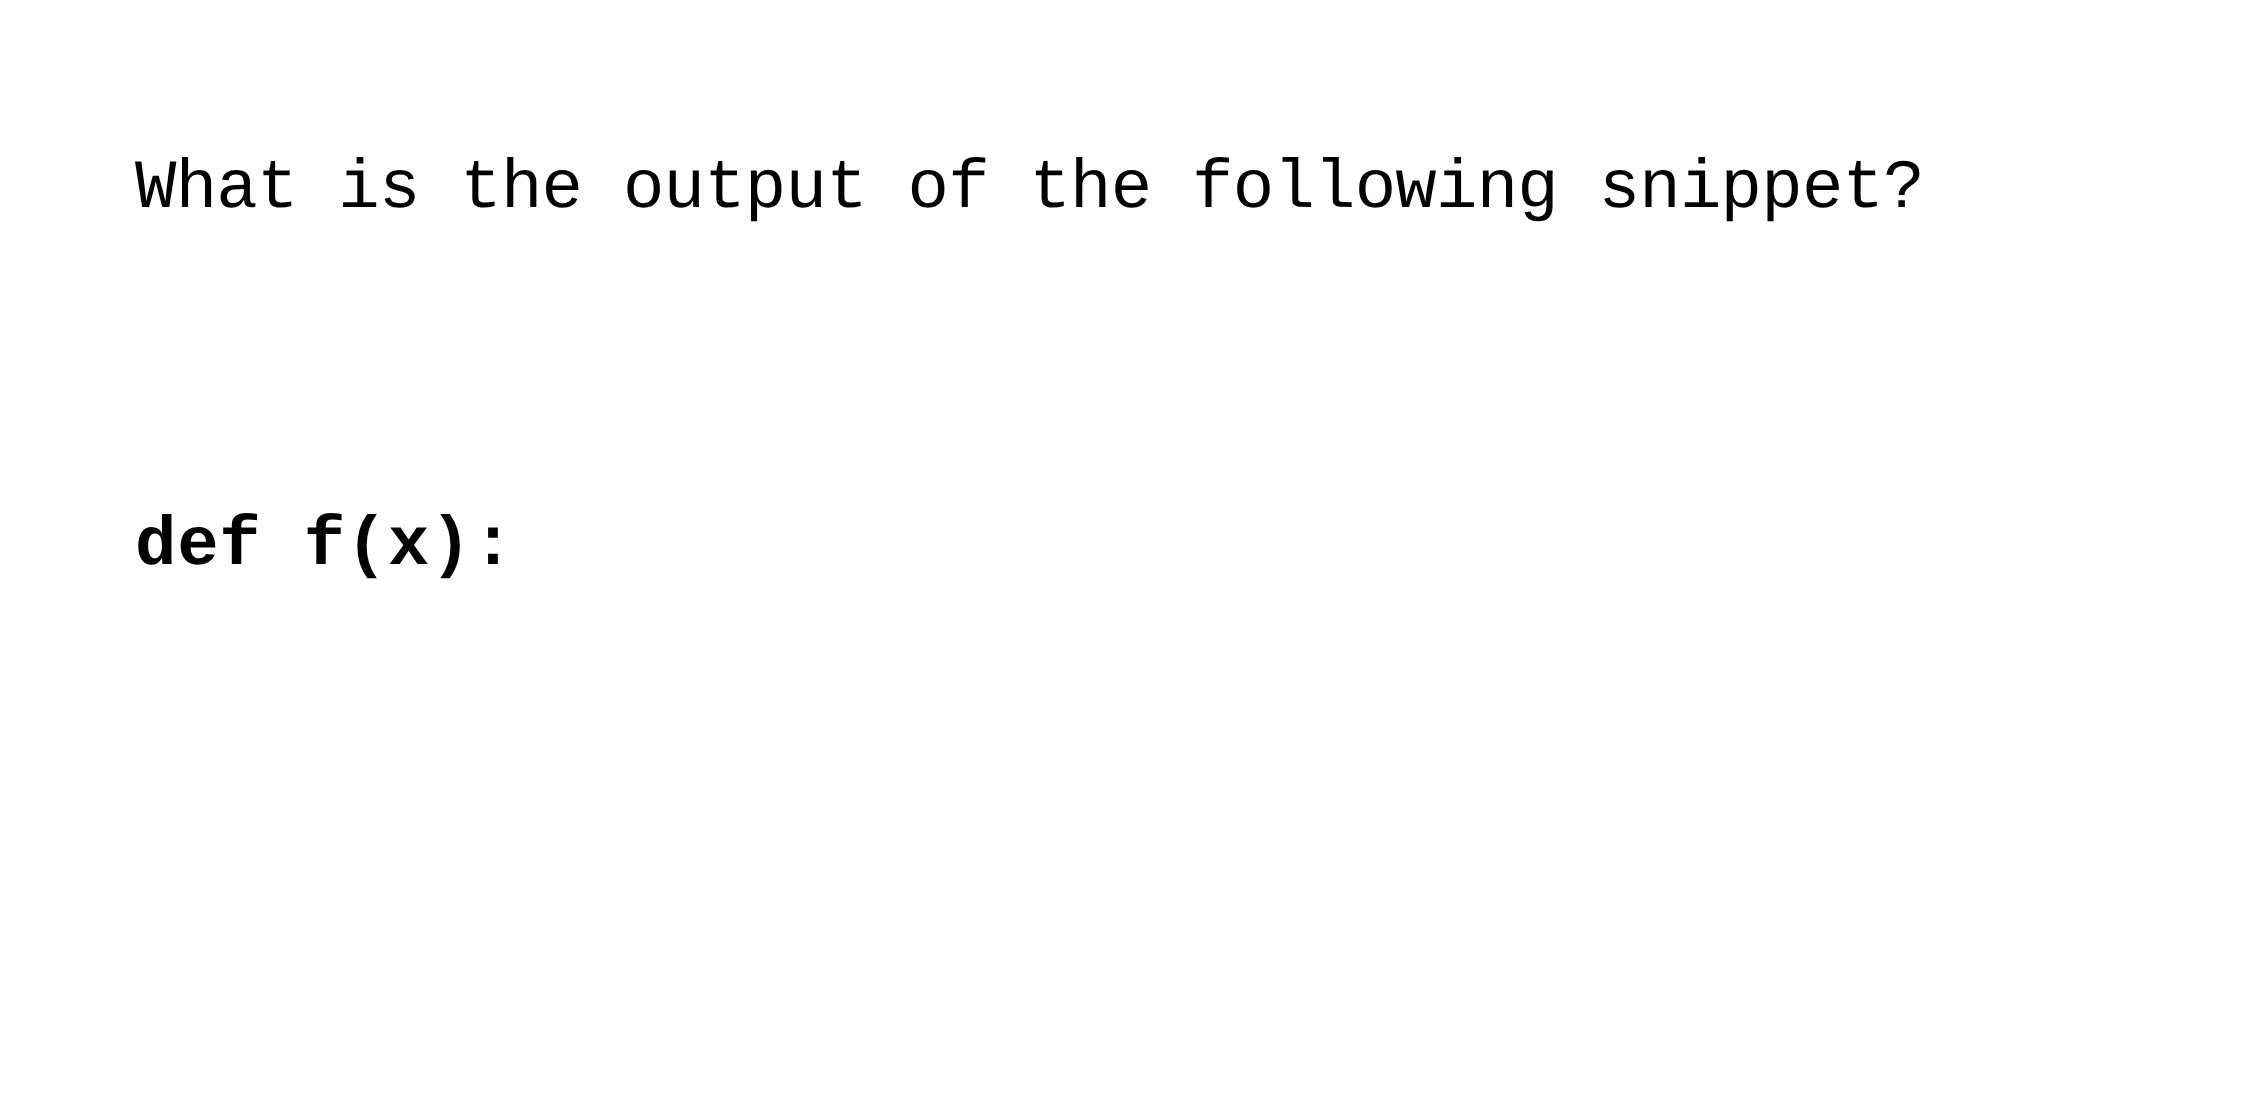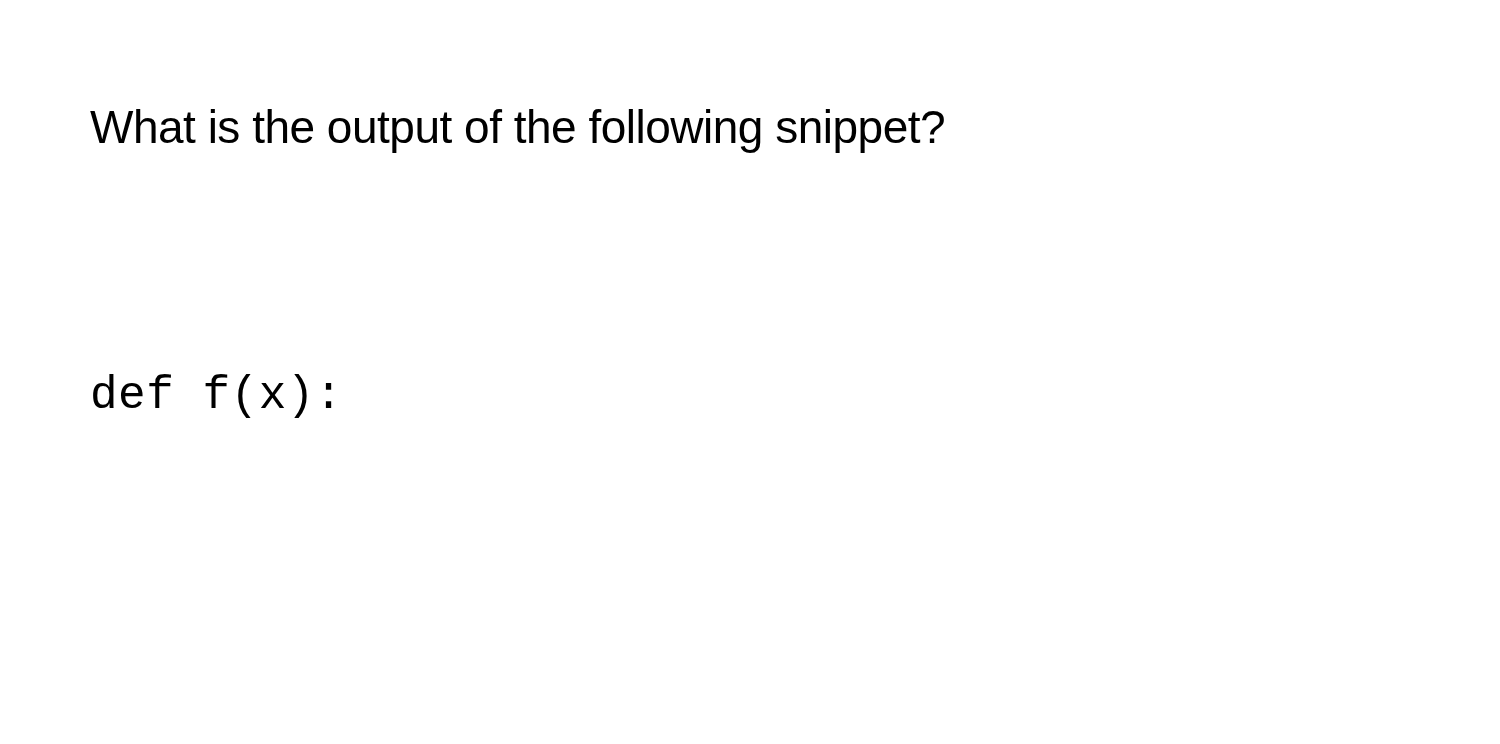--- a/index.html
+++ b/index.html
@@ -14,32 +14,33 @@
       font-family: Arial, Helvetica, sans-serif;
       color: #000000;
     }
     .container {
       padding-top: 100px;
       padding-left: 90px;
     }
     .question {
       font-size: 46px;
       font-weight: 400;
-      margin-bottom: 30px;
       letter-spacing: -0.5px;
+      font-family: Liberation Mono, monospace;
     }
     .code {
       font-family: "Courier New", Courier, monospace;
       font-size: 46px;
       line-height: 1.85;
       white-space: pre;
       letter-spacing: 0.5px;
     }
     .code-line {
       display: block;
+      font-weight: bold;
     }
     .indent1 {
       padding-left: 4.2ch;
     }
   </style>
 </head>
 <body>
 
 <div class="container">
   <div class="question">What is the output of the following snippet?</div>

